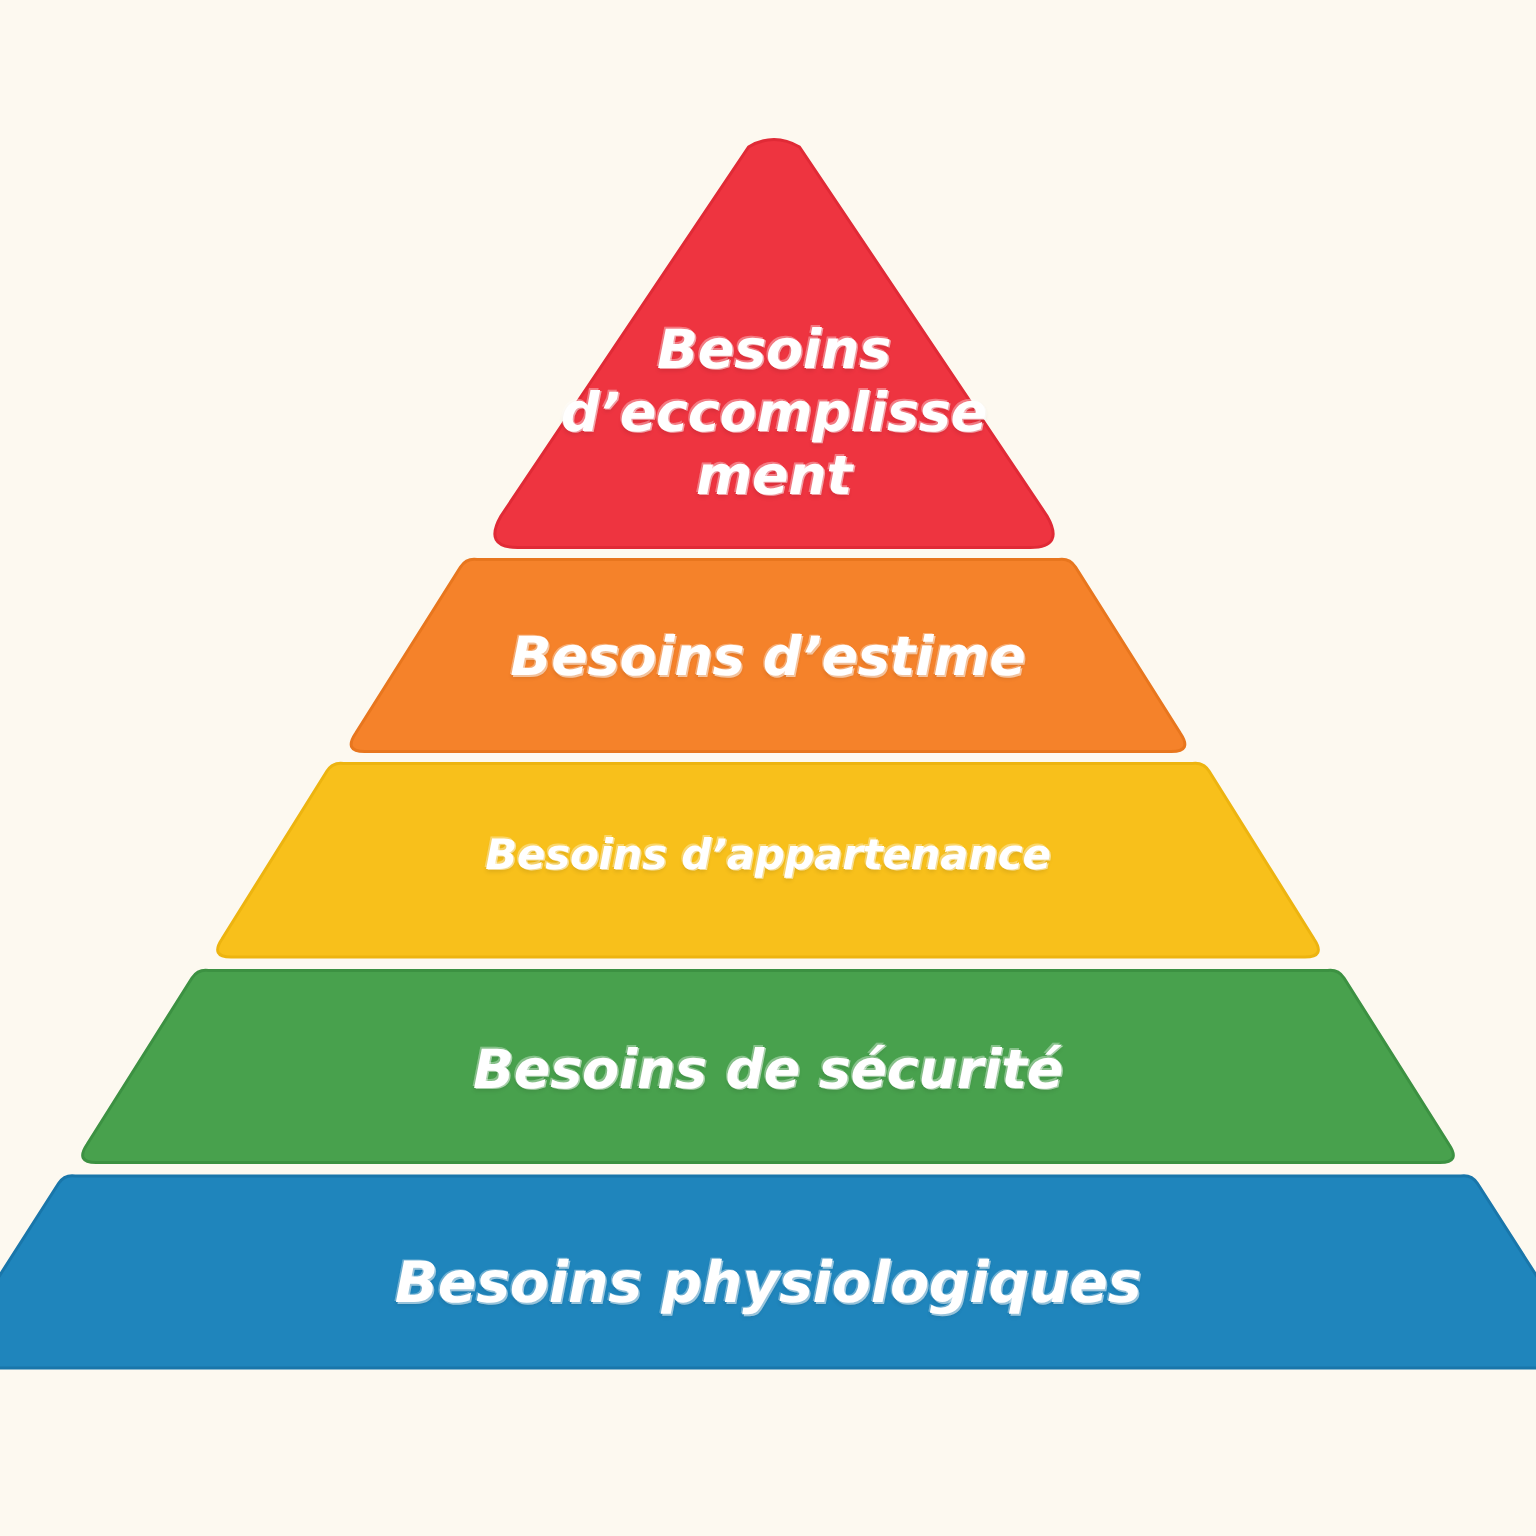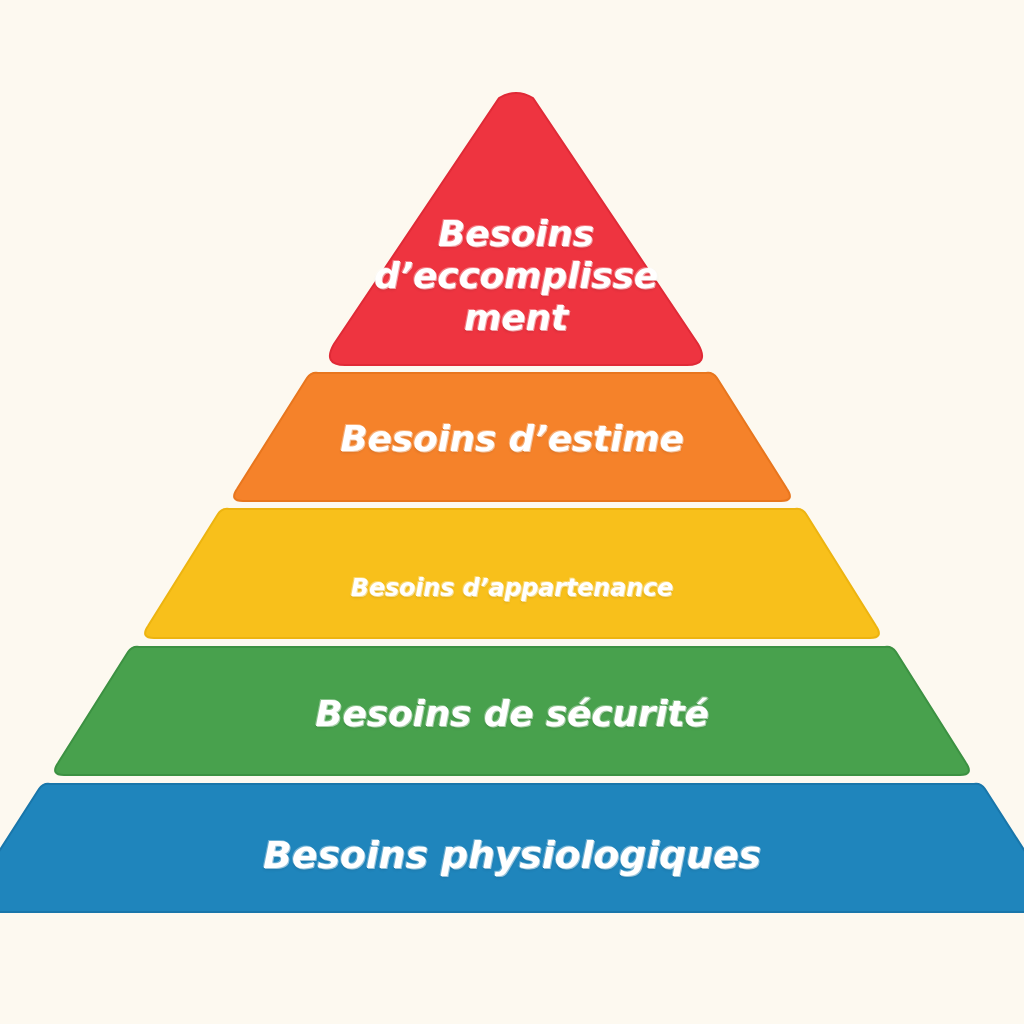--- a/index.html
+++ b/index.html
@@ -63,24 +63,24 @@
   #label-esteem {
     left: 262px;
     top: 396px;
     width: 500px;
     height: 86px;
     font-size: 36px;
   }
 
   #label-belonging {
     left: 172px;
-    top: 547px;
+    top: 528px;
     width: 680px;
     height: 84px;
-    font-size: 24px;
+    font-size: 28px;
   }
 
   #label-safety {
     left: 92px;
     top: 672px;
     width: 840px;
     height: 84px;
     font-size: 36px;
   }
 

